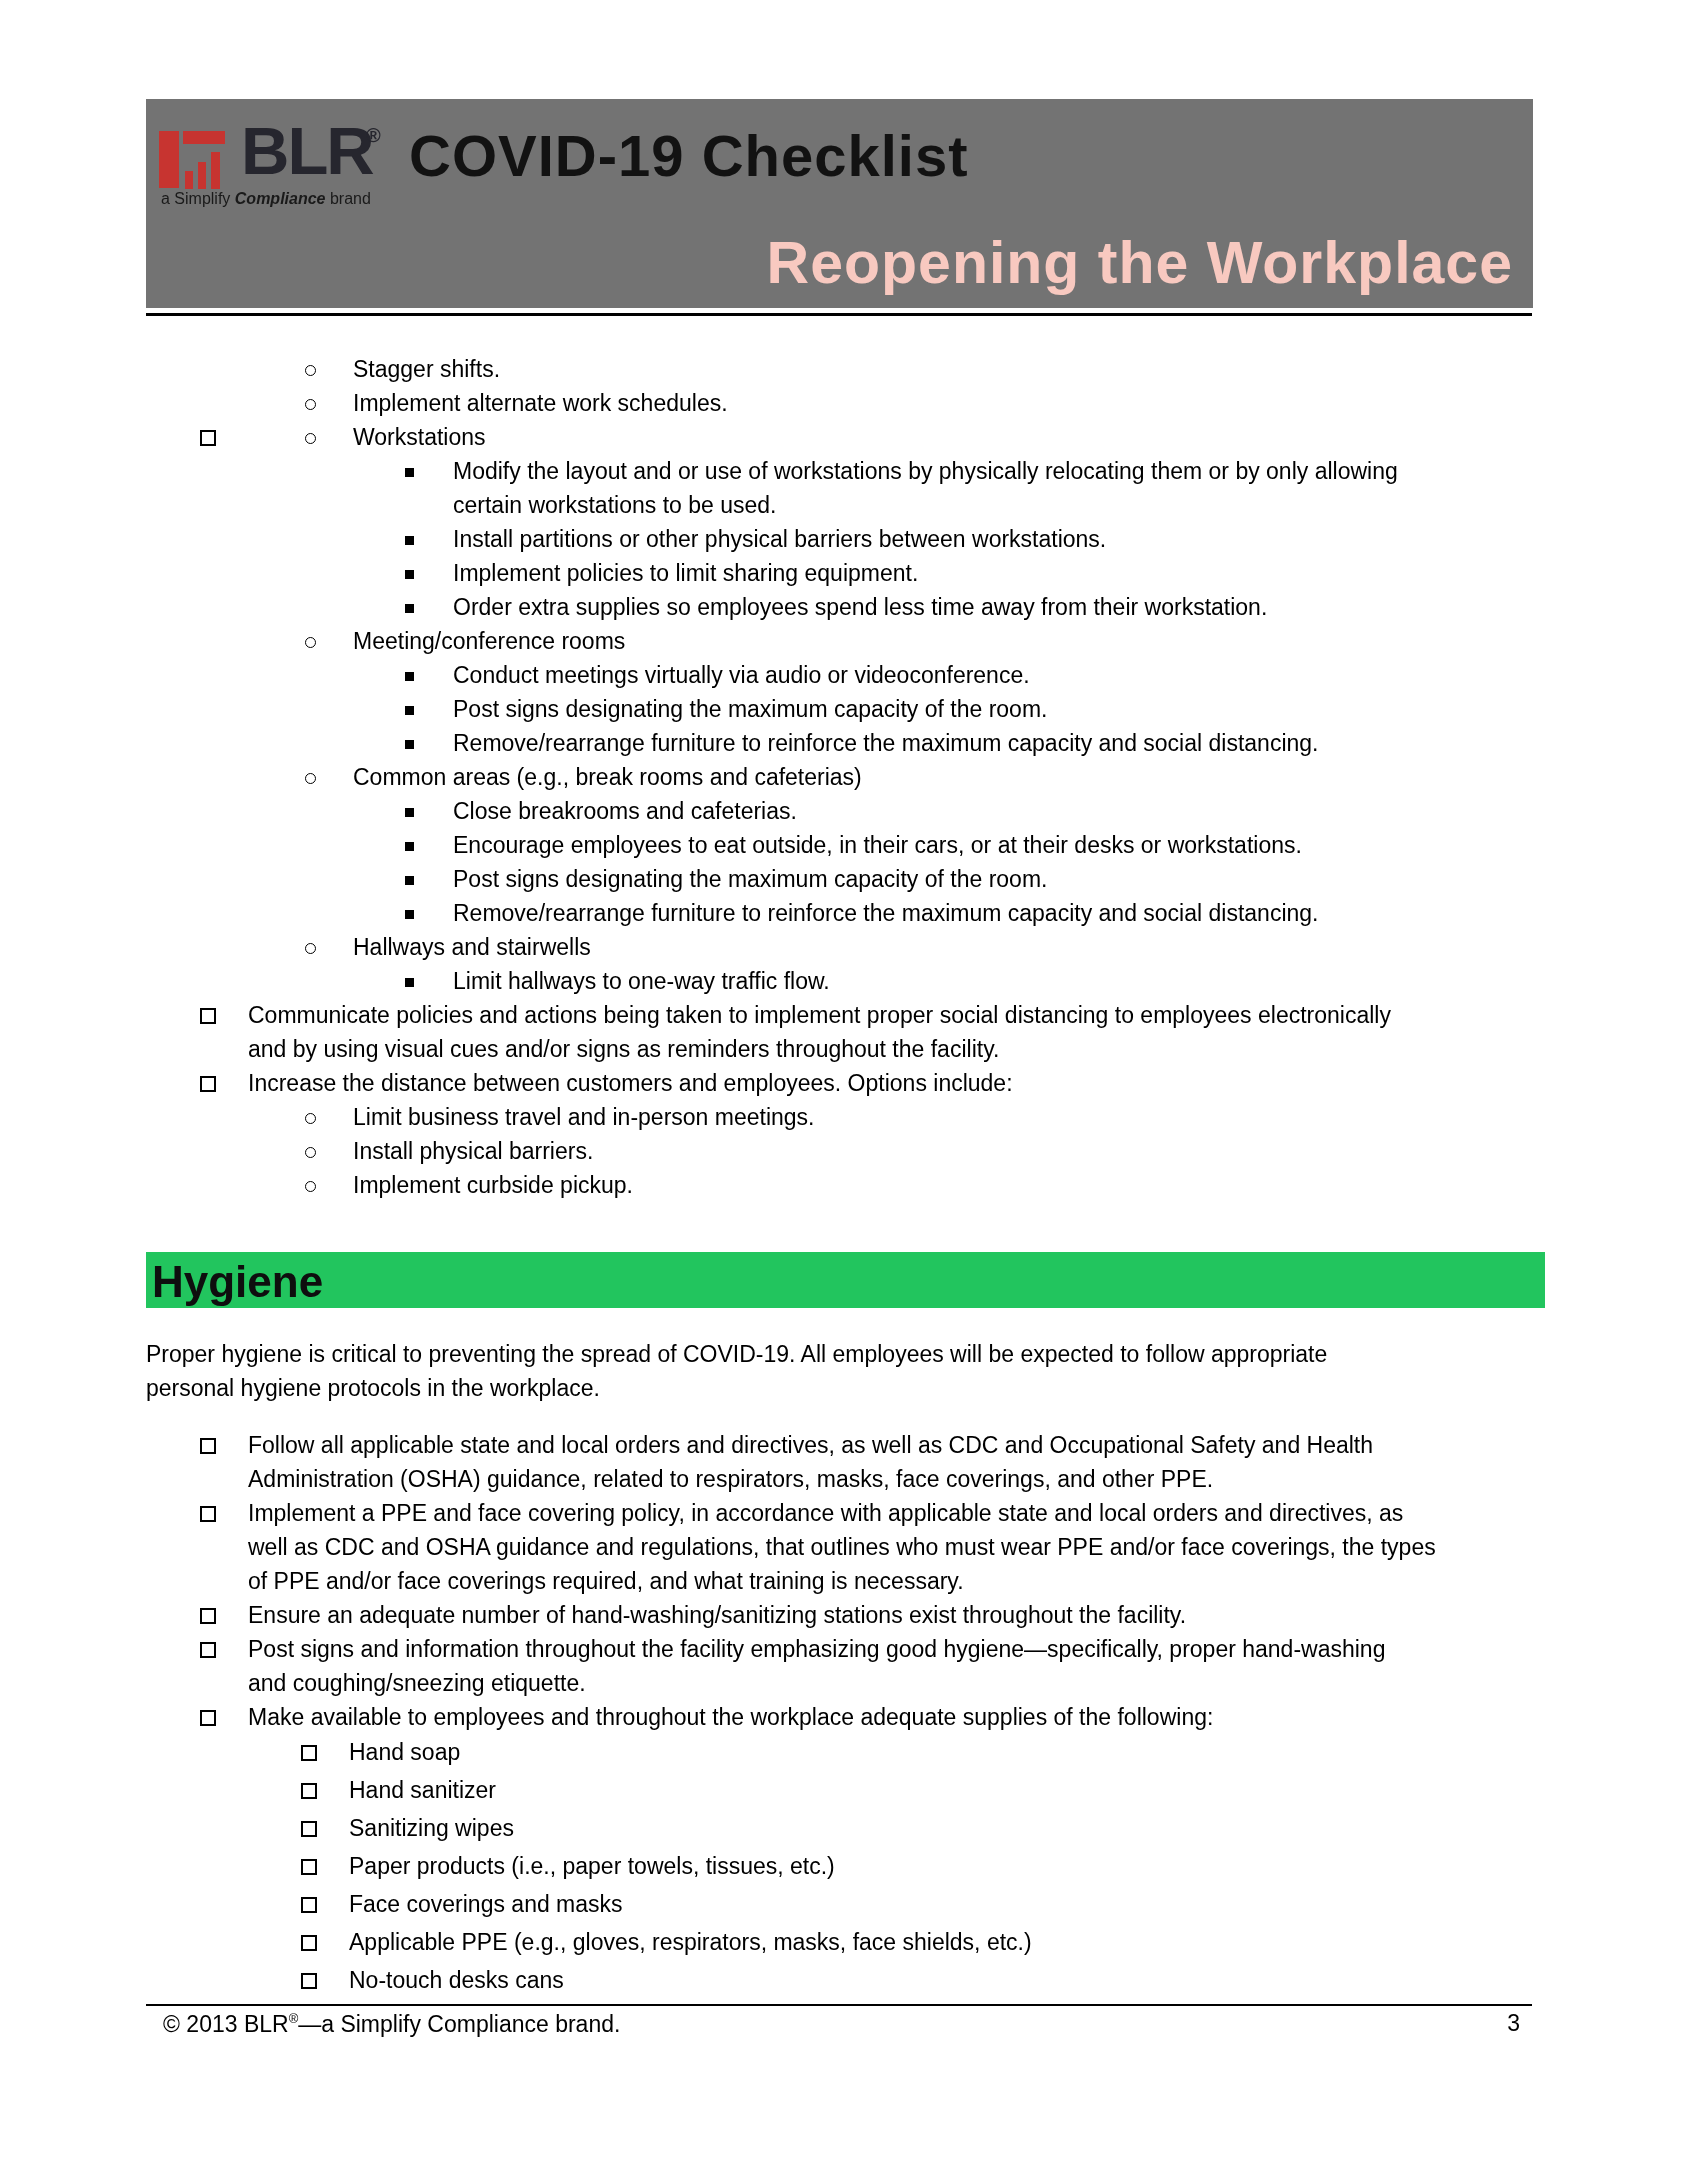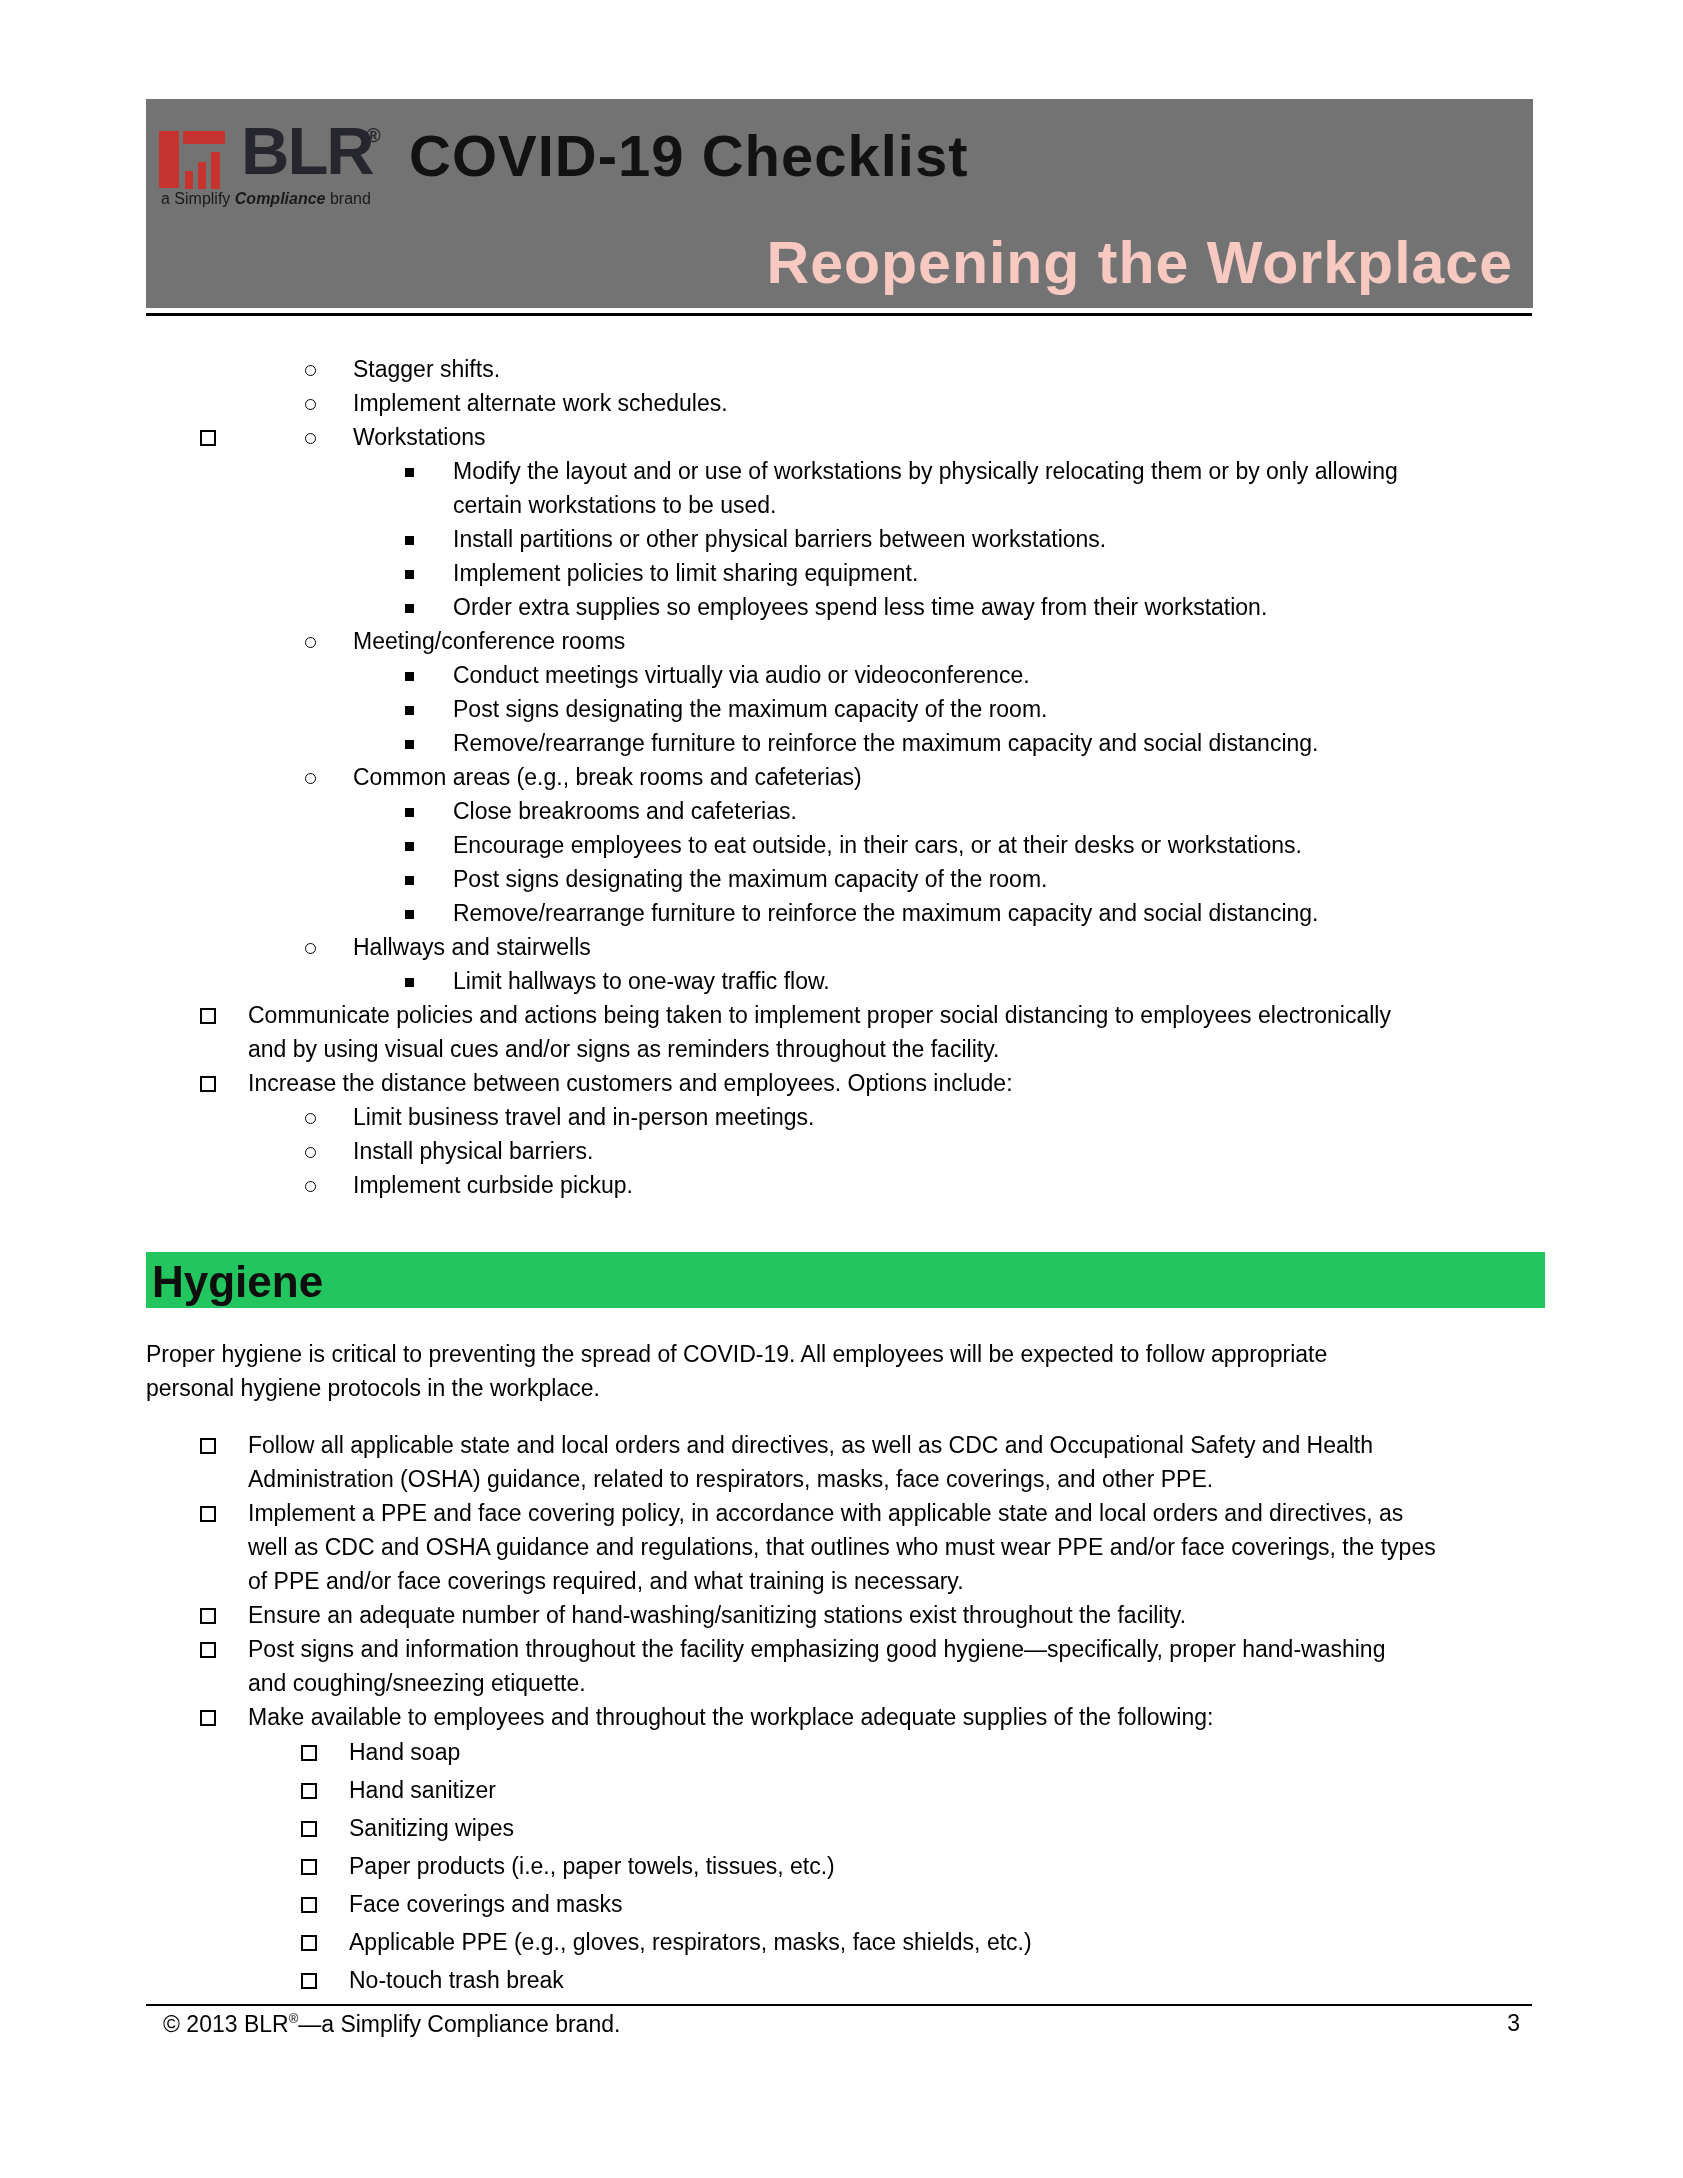--- a/index.html
+++ b/index.html
@@ -274,20 +274,20 @@
   <div class="row">
       <span class="mk mk-cb2"></span>
       <span class="t t2c">Face coverings and masks</span>
     </div>
   <div class="row">
       <span class="mk mk-cb2"></span>
       <span class="t t2c">Applicable PPE (e.g., gloves, respirators, masks, face shields, etc.)</span>
     </div>
   <div class="row">
       <span class="mk mk-cb2"></span>
-      <span class="t t2c">No-touch trash break</span>
+      <span class="t t2c">No-touch desks cans</span>
     </div>
 </div>
 
 <div class="footer-rule"></div>
 <div class="footer-text"><span>© 2013 BLR</span><sup>®</sup><span>—a Simplify Compliance brand.</span></div>
 <div class="page-number">3</div>
 
 
 </body></html>

